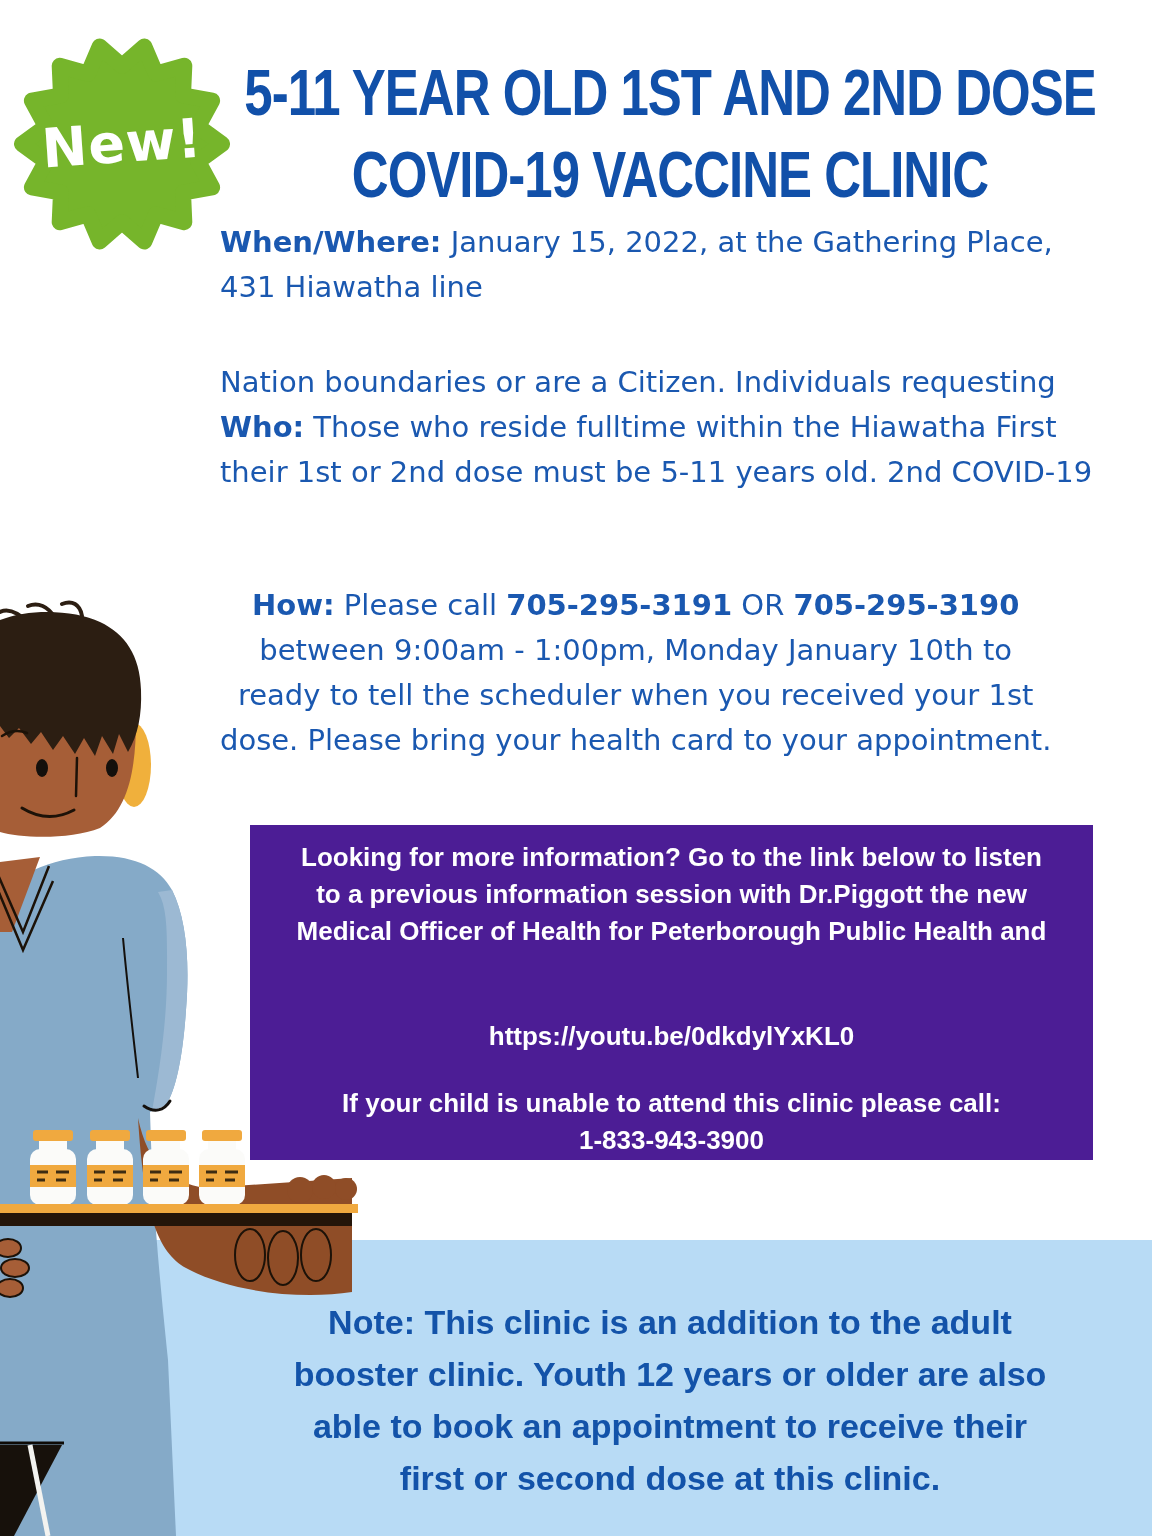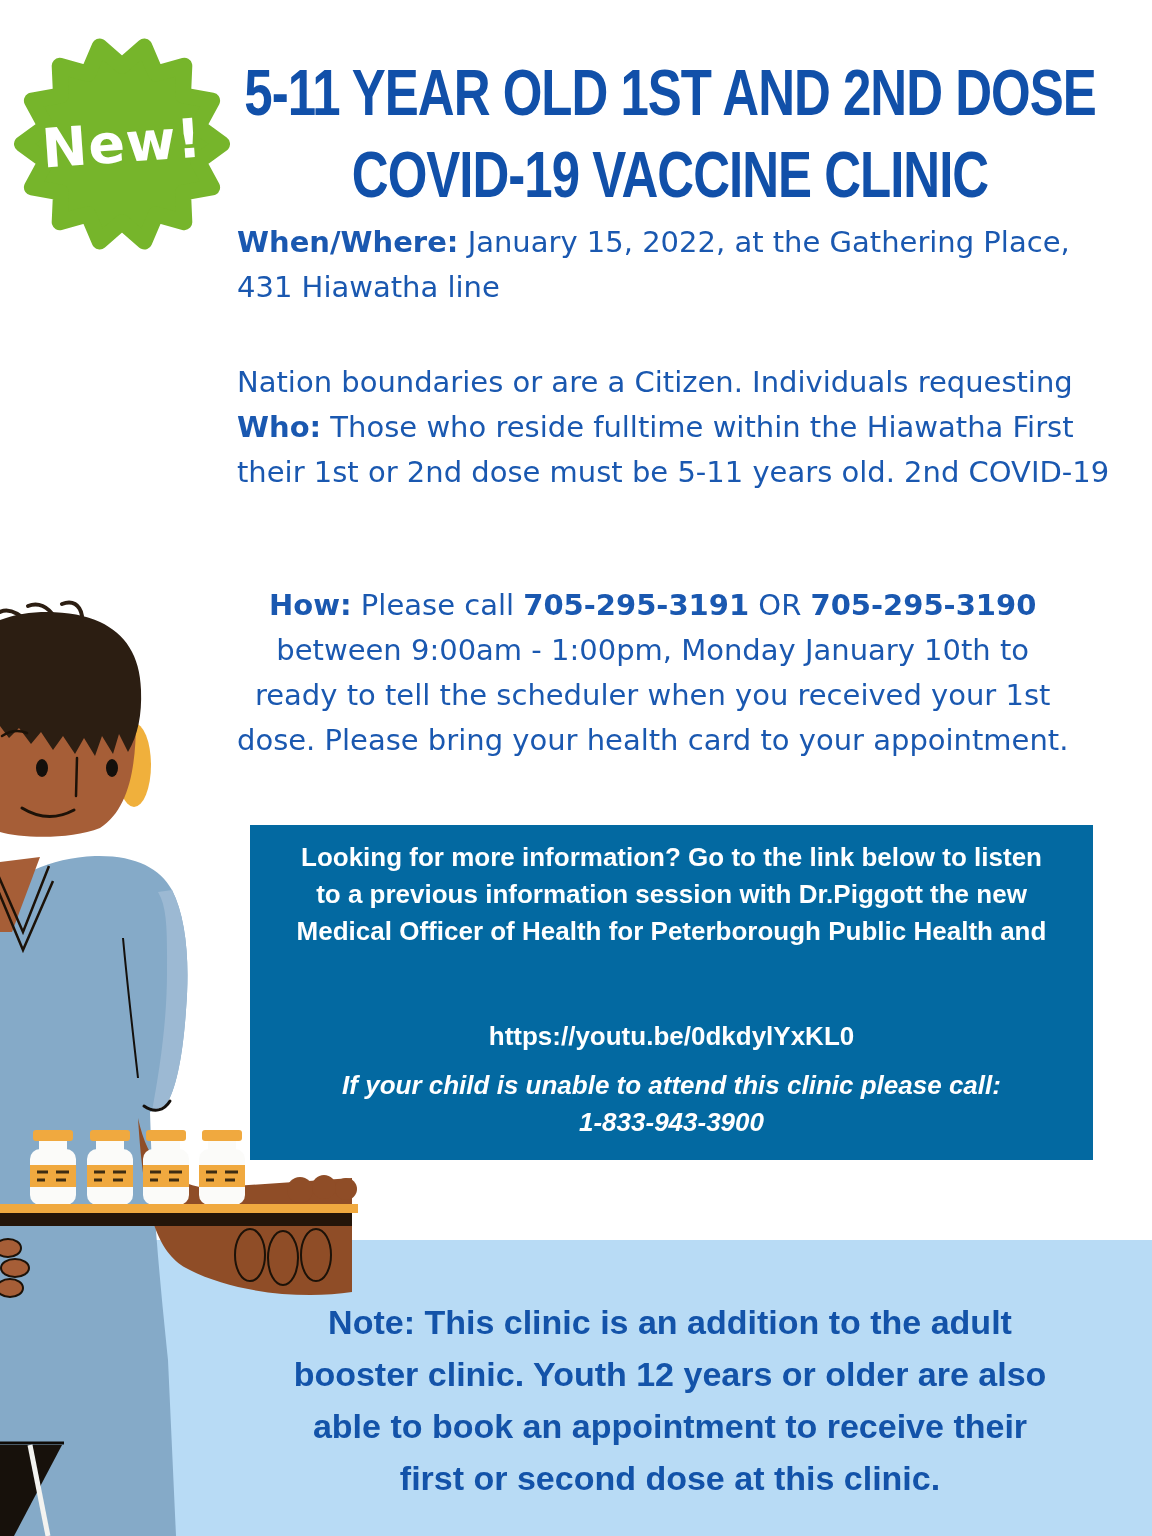--- a/index.html
+++ b/index.html
@@ -21,39 +21,39 @@
 
   
   .title {
     position:absolute; left:230px; top:52px; width:880px; text-align:center;
     color:#1150a9; font-weight:bold; font-size:51px; line-height:64px;
     transform:scaleY(1.28); transform-origin:center top; letter-spacing:-1px; z-index:3;
   }
 
   
   .para {
-    position:absolute; left:237px; color:#1a58b0;
+    position:absolute; left:220px; color:#1a58b0;
     font-family:"DejaVu Sans", sans-serif; font-size:29px; line-height:45px;
     white-space:nowrap; z-index:3;
   }
   .para b { font-weight:bold; }
   .para-when { top:220px; }
   .para-who  { top:360px; }
   .para-how  { top:583px;text-align:center; }
 
   
   .info-box {
     position:absolute; left:250px; top:825px; width:843px; height:335px;
-    background:#0369a1; color:#ffffff; text-align:center;
+    background:#4c1d95; color:#ffffff; text-align:center;
     font-weight:bold; font-size:26px; line-height:37px; z-index:3;
   }
   .info-box .ib-para { margin-top:14px; }
   .info-box .ib-link { margin-top:40px; display:inline-block; color:#ffffff; text-decoration:none; }
   .info-box .ib-link-row { margin-top:28px; }
-  .info-box .ib-fallback { margin-top:12px;font-style:italic; }
+  .info-box .ib-fallback { margin-top:30px; }
 
   
   .note-text {
     position:absolute; left:170px; top:1296px; width:1000px; text-align:center;
     color:#1353a9; font-weight:bold; font-size:34px; line-height:52px; z-index:3;
   }
 
   
   .illu { position:absolute; left:0; top:600px; width:400px; height:936px; z-index:2; }
 </style>

